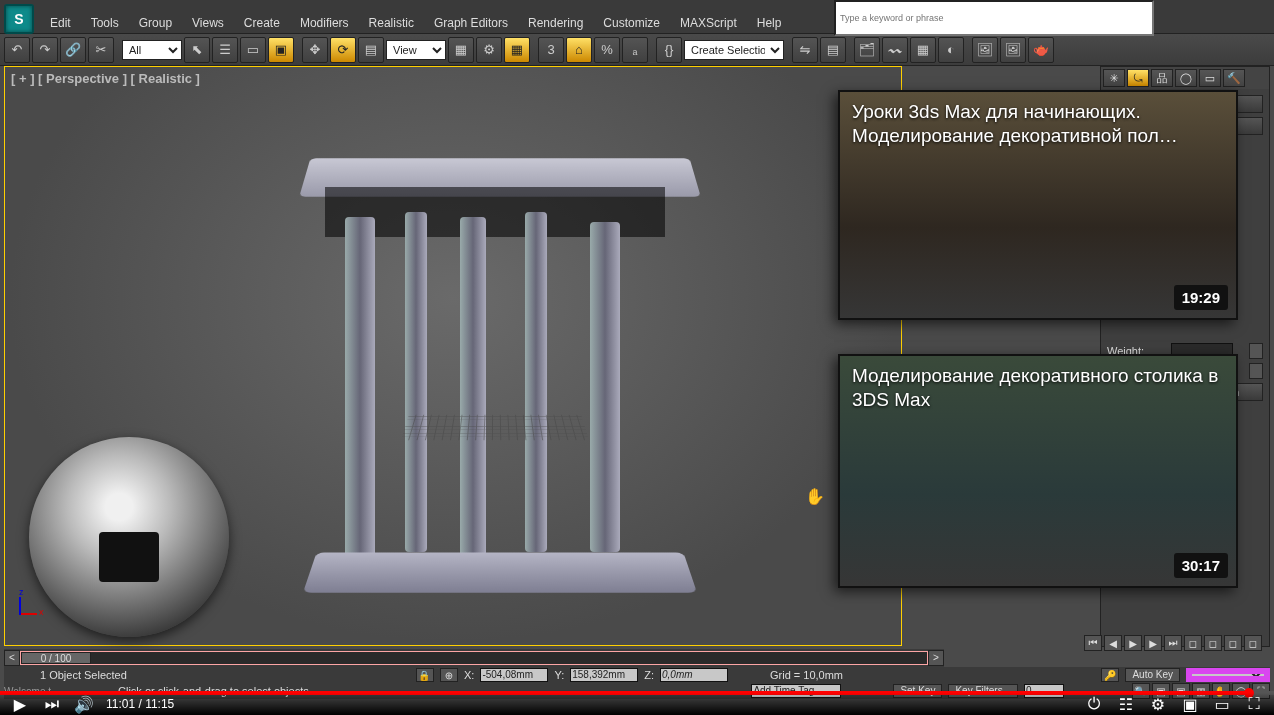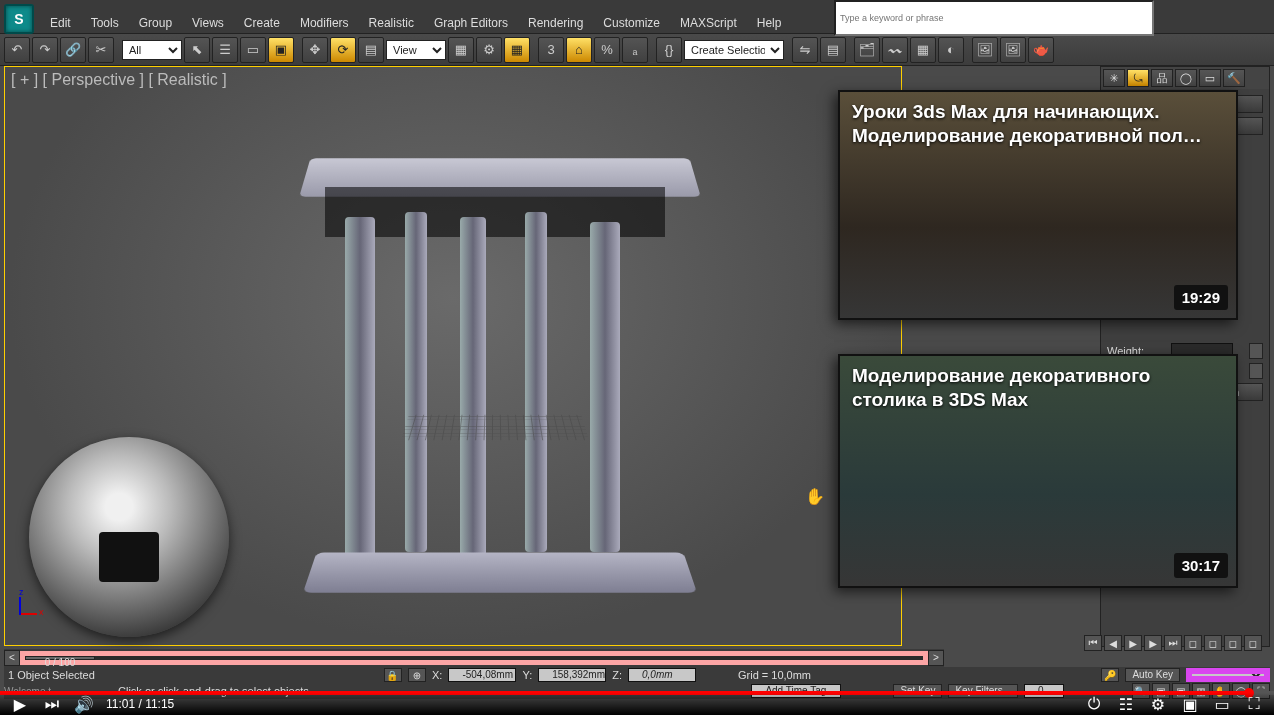--- a/index.html
+++ b/index.html
@@ -20,21 +20,21 @@
 .tbtn.on { background: linear-gradient(#ffe066,#cc8800); color: #222; }
 .sep { width: 4px; height: 26px; }
 .tsel { height: 20px; background: #fff; color: #222; border: 1px solid #222; font-size: 11px; padding: 0 2px; }
 .tsel.wide { width: 60px; }
 .tsel.wider { width: 60px; }
 .tsel.widest { width: 100px; }
 
 
 .workspace { position: absolute; top: 66px; left: 4px; right: 4px; bottom: 68px; }
 .viewport { position: absolute; left: 0; top: 0; width: 898px; height: 580px; background: radial-gradient(ellipse at 50% 40%, #6a6a6a, #4a4a4a 70%); border: 1px solid #ffd000; }
-.vp-label { position: absolute; top: 4px; left: 6px; color: #bbb; font-size: 16px; }
+.vp-label { position: absolute; top: 4px; left: 6px; color: #bbb; font-size: 13px; font-weight: bold; }
 .axis { position: absolute; left: 14px; bottom: 30px; width: 30px; height: 30px; }
 .axis .x { position:absolute; bottom:0; left:0; width:18px; height:2px; background:#d00; }
 .axis .z { position:absolute; bottom:0; left:0; width:2px; height:18px; background:#00d; }
 .axis .xl { position:absolute; bottom:-2px; left:20px; color:#d00; font-size:9px; }
 .axis .zl { position:absolute; bottom:18px; left:0; color:#00d; font-size:9px; }
 
 
 .model { position: absolute; left: 280px; top: 80px; width: 430px; height: 460px; }
 .tabletop { position: absolute; top: 0; left: 20px; width: 390px; height: 60px; background: linear-gradient(180deg,#c8c8d4,#9a9aaa); transform: perspective(800px) rotateX(50deg); border-radius: 6px; }
 .tableshadow { position: absolute; top: 40px; left: 40px; width: 340px; height: 50px; background: #000; opacity:.55; }
@@ -62,35 +62,35 @@
 .cp-btn { height:18px; background:linear-gradient(#555,#3a3a3a); border:1px solid #222; text-align:center; line-height:16px; flex:1; }
 .roll { height:18px; background:linear-gradient(#555,#3a3a3a); border:1px solid #222; display:flex; align-items:center; gap:4px; padding:0 4px; }
 .roll .plus { width:10px; }
 
 
 .vcard { position:absolute; right:36px; width:400px; height:230px; background:#2a2a2a; border:2px solid #111; box-shadow:-4px 4px 12px rgba(0,0,0,.6); }
 .vcard.top { top:90px; }
 .vcard.bot { top:354px; height:234px; }
 .vcard .thumb { position:absolute; inset:0; background:linear-gradient(180deg,#5a4f3a,#2e2720 60%, #363636); }
 .vcard.bot .thumb { background:linear-gradient(180deg,#3a4a3a,#2a3a3a 60%, #363636); }
-.vcard .title { position:absolute; top:8px; left:12px; right:12px; color:#fff; font-size:19px; font-weight:700; text-shadow:0 1px 3px #000; line-height:1.25; }
+.vcard .title { position:absolute; top:8px; left:12px; right:12px; color:#fff; font-size:19px; font-weight:400; text-shadow:0 1px 3px #000; line-height:1.25; }
 .vcard .caption { position:absolute; bottom:8px; left:18px; color:#fff; font-size:22px; font-family:Georgia, serif; letter-spacing:2px; text-shadow:0 1px 3px #000;}
 .vcard .dur { position:absolute; bottom:8px; right:8px; background:#111; color:#fff; font-size:15px; padding:4px 8px; border-radius:3px; font-weight:600; }
 
 
 .slider-row { position:absolute; bottom:48px; left:4px; right:330px; height:18px; background:#3a3a3a; display:flex; align-items:center; }
 .slider-lt, .slider-rt { width:16px; height:16px; background:#555; border:1px solid #222; text-align:center; line-height:14px; font-size:10px; }
-.slider-trk { flex:1; height:14px; background:#2a2a2a; border:5px solid #fca5a5; position:relative; }
+.slider-trk { flex:1; height:14px; background:#2a2a2a; border:1px solid #fca5a5; position:relative; }
 .slider-th { position:absolute; left:0; top:0; bottom:0; width:70px; background:#666; border:1px solid #222; text-align:center; font-size:10px; line-height:12px; }
 
 
 .status1 { position:absolute; bottom:32px; left:4px; right:4px; height:16px; background:#3a3a3a; display:flex; align-items:center; gap:6px; font-size:11px; }
-.sinfo { width:108px; padding-left:4px; }
+.sinfo { width:108px; padding-left:4px;margin-left:32px; }
 .sicon { width:18px; height:14px; background:#555; border:1px solid #222; display:inline-flex; align-items:center; justify-content:center; font-size:10px; }
-.sfield { height:14px; background:#c8c8c8; color:#222; border:1px solid #111; padding:0 13px; font-size:10px; display:inline-block; }
+.sfield { height:14px; background:#c8c8c8; color:#222; border:1px solid #111; padding:0 1px; font-size:10px; display:inline-block; }
 .sx { width:68px; } .sy { width:68px; } .sz { width:68px;font-style:italic; }
 .spacer { flex:1; }
 .sbtn { height:14px; background:#555; border:1px solid #222; padding:0 6px; font-size:10px; }
 .ssel { height:14px; background:#c8c8c8; border:6px solid #d946ef; color:#222; font-size:10px; padding:0 2px; width:84px; }
 
 
 .playrow { position:absolute; bottom:32px; right:8px; width:200px; height:16px; display:flex; gap:2px; justify-content:flex-end; }
 .picon { width:18px; height:16px; background:#555; border:1px solid #222; font-size:10px; display:flex; align-items:center; justify-content:center; }
 
 

